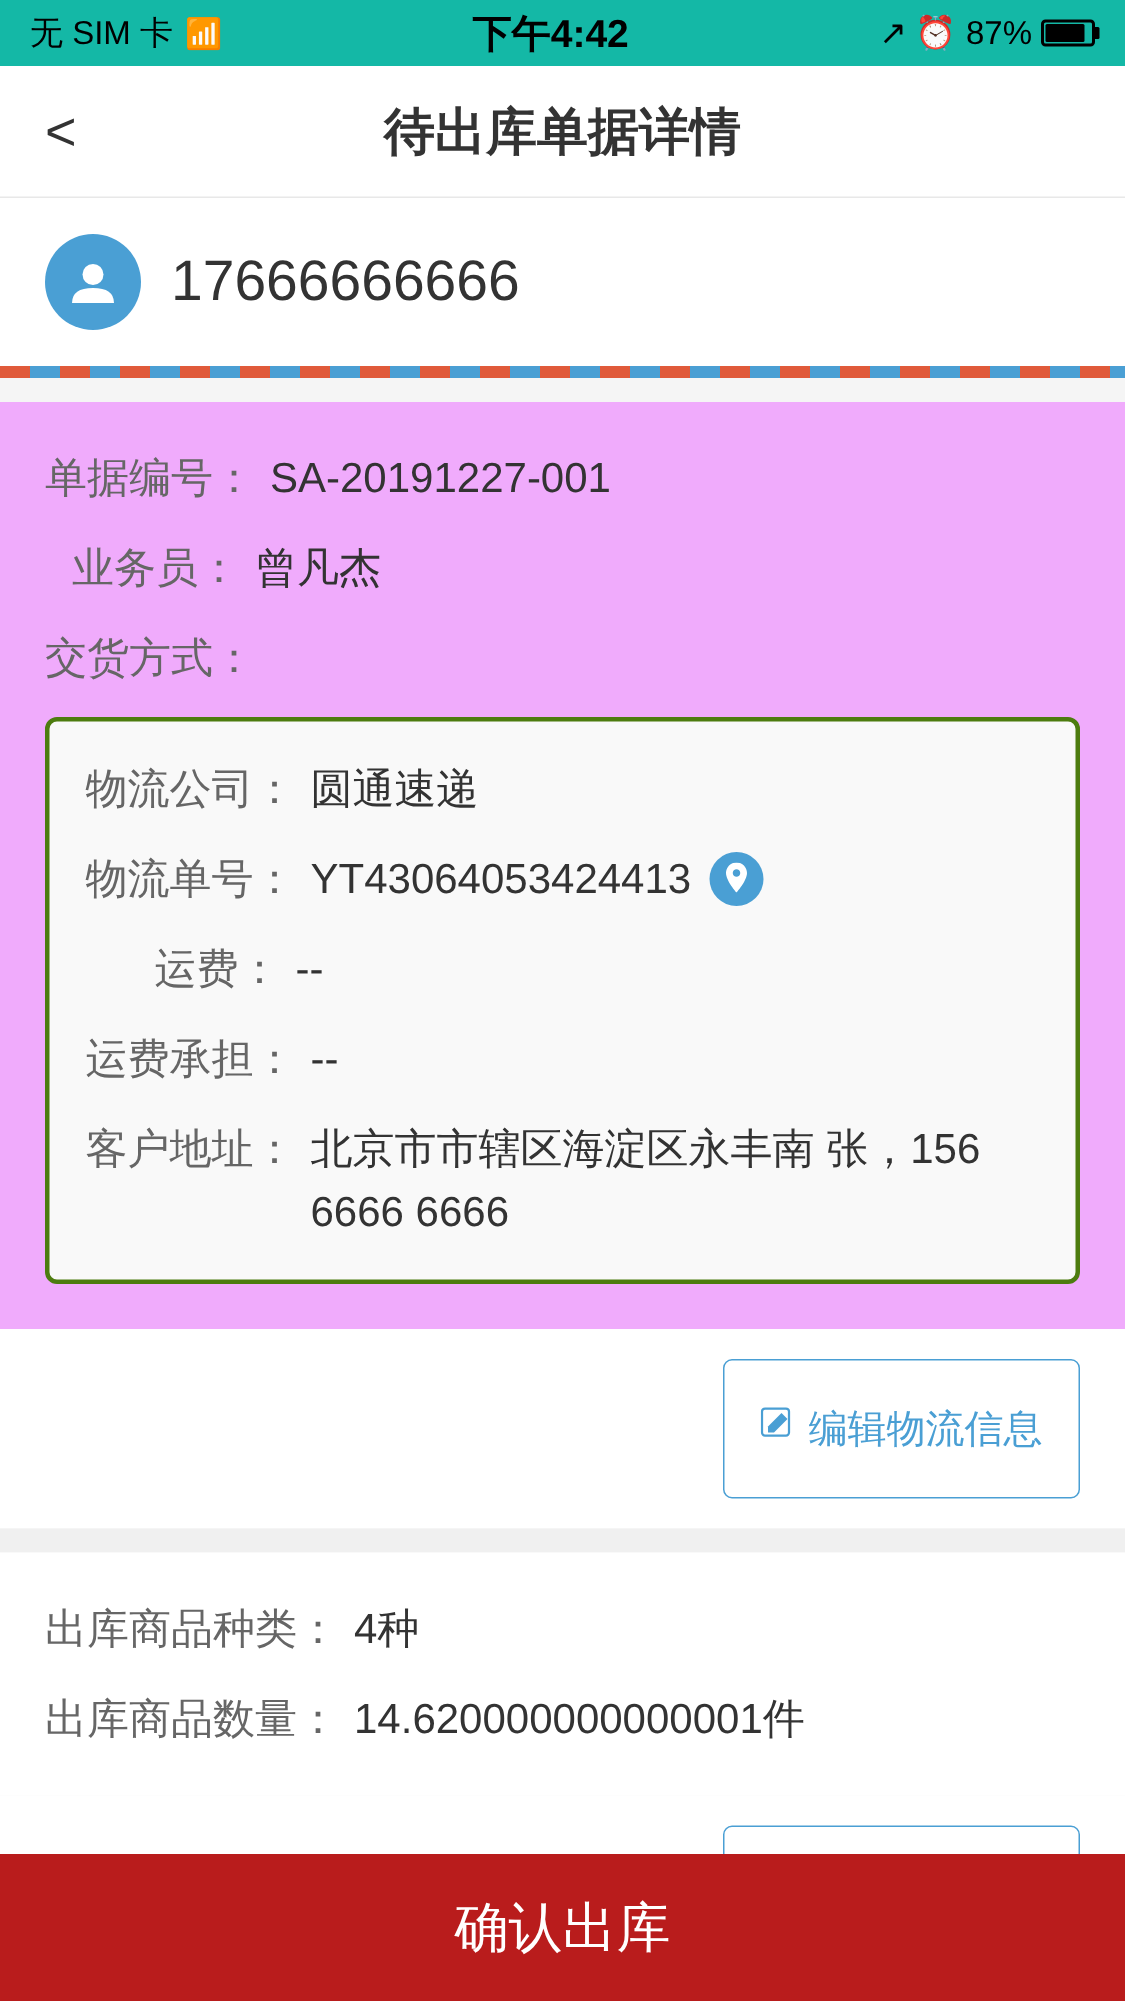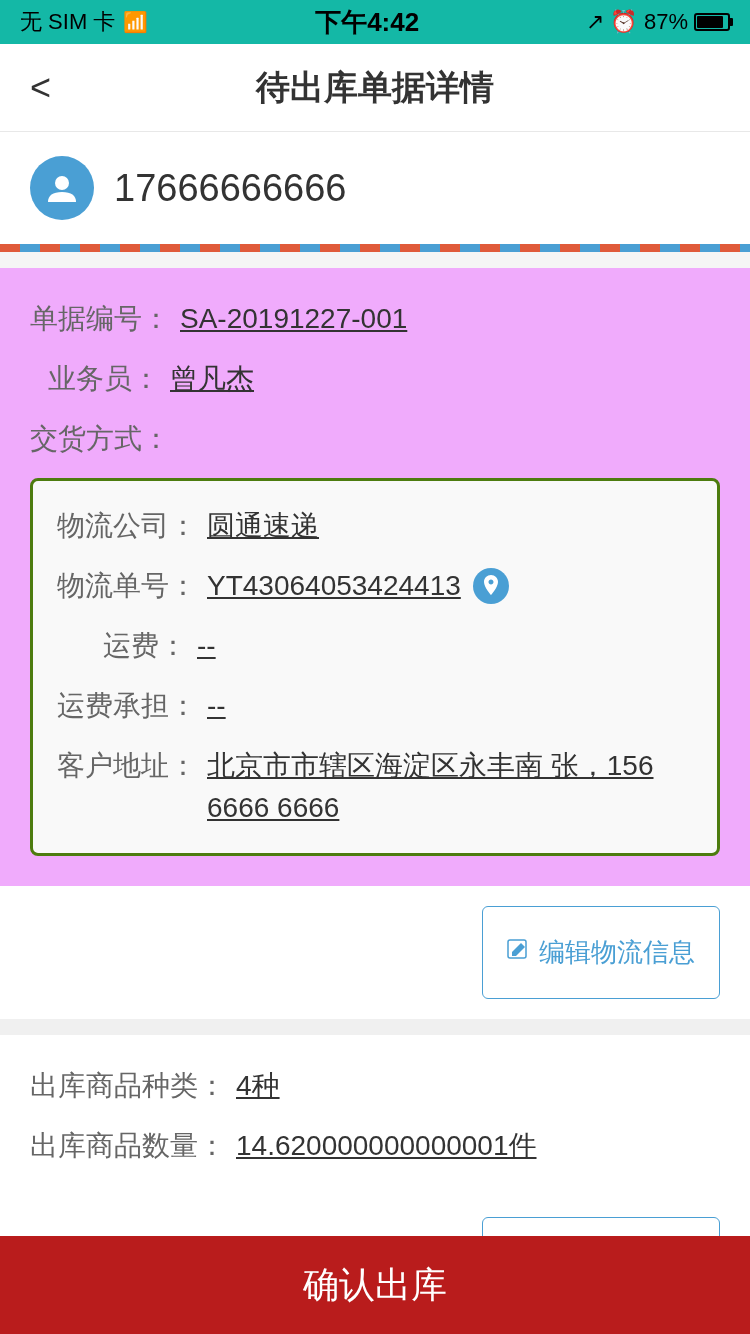--- a/index.html
+++ b/index.html
@@ -161,21 +161,20 @@
       min-width: 130px;
       text-align: right;
       flex-shrink: 0;
       line-height: 1.5;
     }
     .info-value {
       color: #333;
       margin-left: 10px;
       line-height: 1.5;
       flex: 1;
-      text-decoration: underline;
     }
 
     
     .logistics-box {
       background: #f9f9f9;
       border-radius: 8px;
       padding: 24px;
       margin-top: 16px;
       border: 3px solid #4d7c0f;
     }

